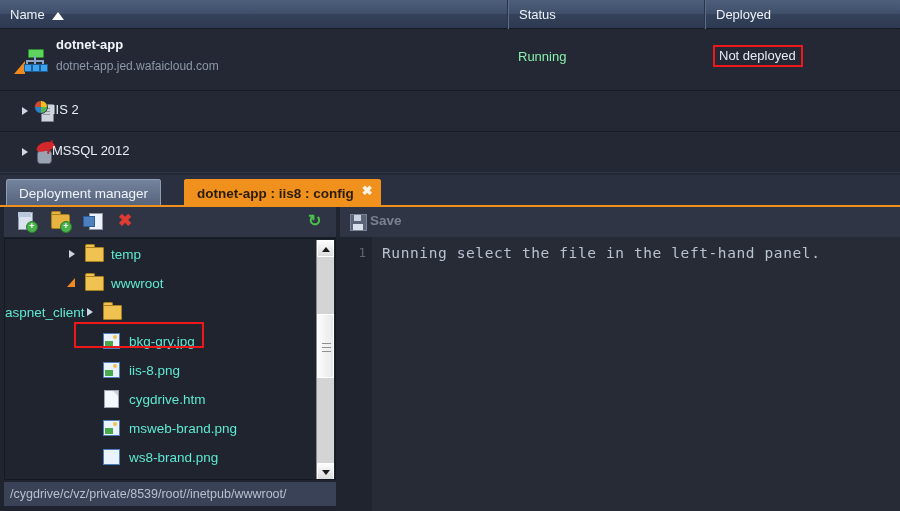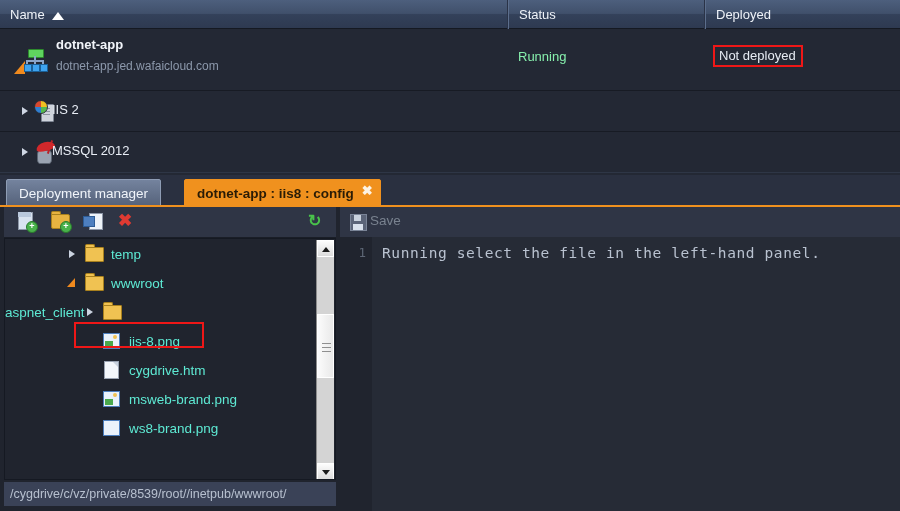--- a/index.html
+++ b/index.html
@@ -189,21 +189,21 @@
     background:#3a4257; color:#b7c0cf; font-size:12.5px; line-height:24px;
     padding-left:6px; box-sizing:border-box; white-space:nowrap; overflow:hidden;
   }
 
   
   .right-panel { position:absolute; left:340px; top:207px; width:560px; height:304px; background:#232834; }
   .ed-toolbar { position:absolute; left:0; top:0; width:560px; height:30px; background:#2f3545; border-bottom:1px solid #1a1e27;}
   .ic-save { position:absolute; left:10px; top:7px; width:15px;height:15px;background:#5b6478;border:1px solid #7a8497;}
   .ic-save-top { position:absolute; left:3px; top:0px; width:7px;height:6px;background:#c9d2de;}
   .ic-save-bot { position:absolute; left:2px; bottom:0px; width:10px;height:6px;background:#d9e1ec;}
-  .save-label { position:absolute; left:30px; top:6px; font-size:13.5px; color:#79828f; }
+  .save-label { position:absolute; left:30px; top:6px; font-size:13.5px; color:#79828f;font-weight:bold; }
   .ed-body { position:absolute; left:0; top:30px; width:560px; height:274px; background:#262b36; }
   .ed-gutter { position:absolute; left:0; top:0; width:32px; height:274px; background:#20242e; }
   .ed-lineno { position:absolute; right:6px; top:8px; font-family:"DejaVu Sans Mono", monospace; font-size:12.5px; color:#5d6675;}
   .ed-text { position:absolute; left:42px; top:8px; font-family:"DejaVu Sans Mono", monospace; font-size:14.5px; color:#b9c2d0; white-space:pre; letter-spacing:0.6px;}
 
   .tree-hl { position:absolute; left:74px; top:322px; width:130px; height:26px; border:2px solid #ef1717; box-sizing:border-box; }
 </style>
 </head>
 <body>
 
@@ -354,20 +354,27 @@
       <span class="tree-label" style="margin-left:106px;">wwwroot</span>
     </div>
 
     <div class="tree-row">
       <span class="tw" style="left:82px;"></span>
       <span class="tf-tab" style="left:98px;"></span><span class="tf" style="left:98px;"></span>
       <span class="tree-label" style="">aspnet_client</span>
     </div>
 
 
+    <div class="tree-row">
+      <span class="timg" style="left:98px;">
+          <span class="timg-g"></span>
+          <span class="timg-s"></span>
+        </span>
+      <span class="tree-label" style="margin-left:124px;">bkg-gry.jpg</span>
+    </div>
 
     <div class="tree-row">
       <span class="timg" style="left:98px;">
           <span class="timg-g"></span>
           <span class="timg-s"></span>
         </span>
       <span class="tree-label" style="margin-left:124px;">iis-8.png</span>
     </div>
 
     <div class="tree-row">

